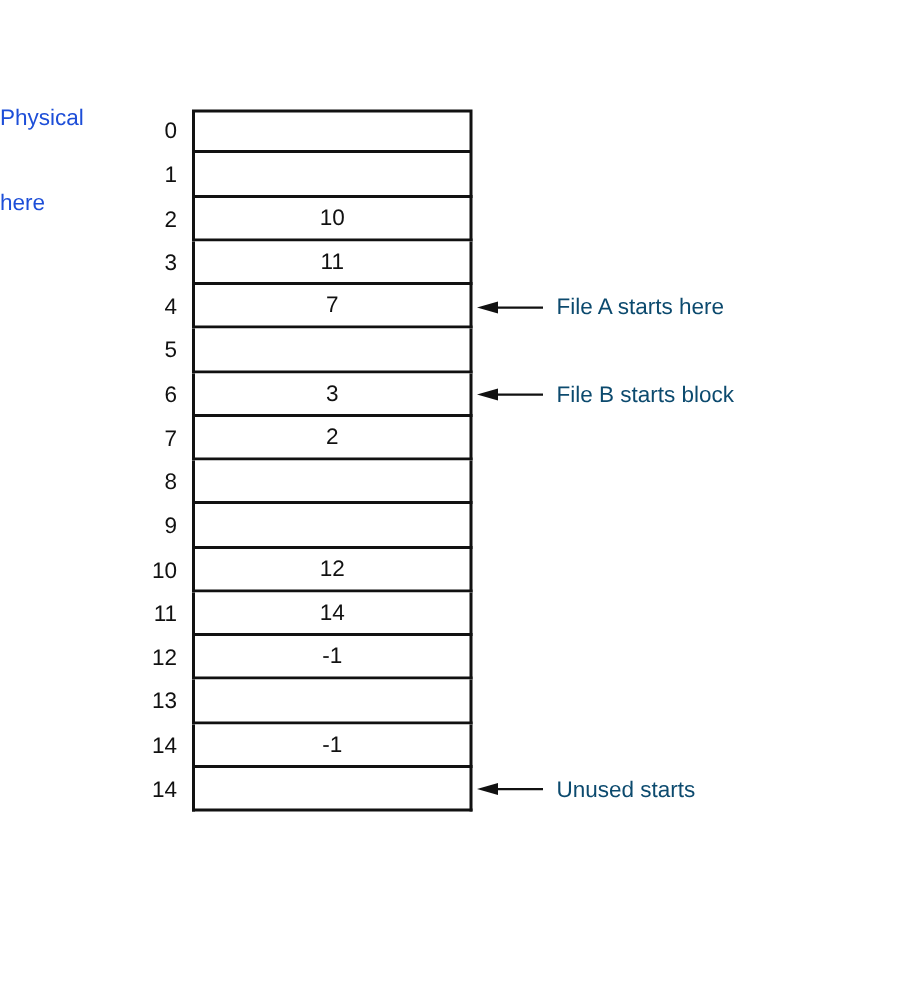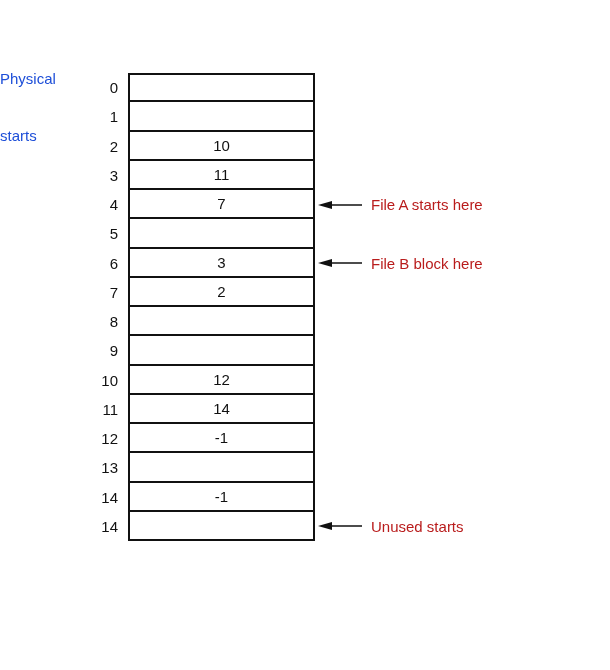--- a/index.html
+++ b/index.html
@@ -66,31 +66,31 @@
     display: flex;
     align-items: center;
     margin-left: 3px;
   }
   .annot svg {
     display: block;
   }
   .annot-text {
     margin-left: 9px;
     font-size: 15px;
-    color: #b91c1c;
+    color: #0c4a6e;
     white-space: nowrap;
   }
 </style>
 </head>
 <body>
 
 <div class="canvas">
   <div class="header-label">
     <div>Physical</div>
-    <div>starts</div>
+    <div>here</div>
   </div>
   <div class="rows" id="rows">
       <div class="row">
         <div class="row-label">0</div>
         <div class="cell"></div>
       </div>
       <div class="row">
         <div class="row-label">1</div>
         <div class="cell"></div>
       </div>
@@ -118,21 +118,21 @@
         <div class="cell"></div>
       </div>
       <div class="row">
         <div class="row-label">6</div>
         <div class="cell">3</div>
         <div class="annot">
           <svg width="44" height="12" viewBox="0 0 44 12">
             <line x1="11" y1="6" x2="44" y2="6" stroke="#111111" stroke-width="1.5"></line>
             <polygon points="0,6 14,2 14,10" fill="#111111"></polygon>
           </svg>
-          <div class="annot-text">File B block here</div>
+          <div class="annot-text">File B starts block</div>
         </div>
       </div>
       <div class="row">
         <div class="row-label">7</div>
         <div class="cell">2</div>
       </div>
       <div class="row">
         <div class="row-label">8</div>
         <div class="cell"></div>
       </div>

